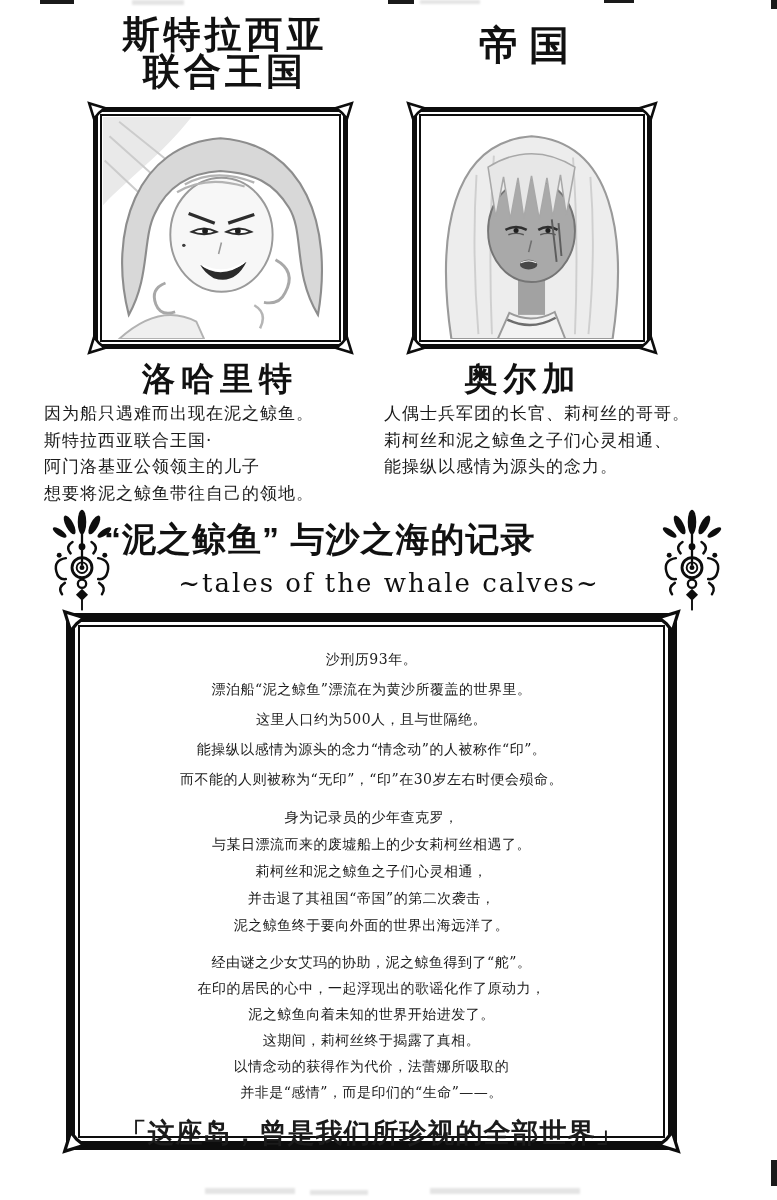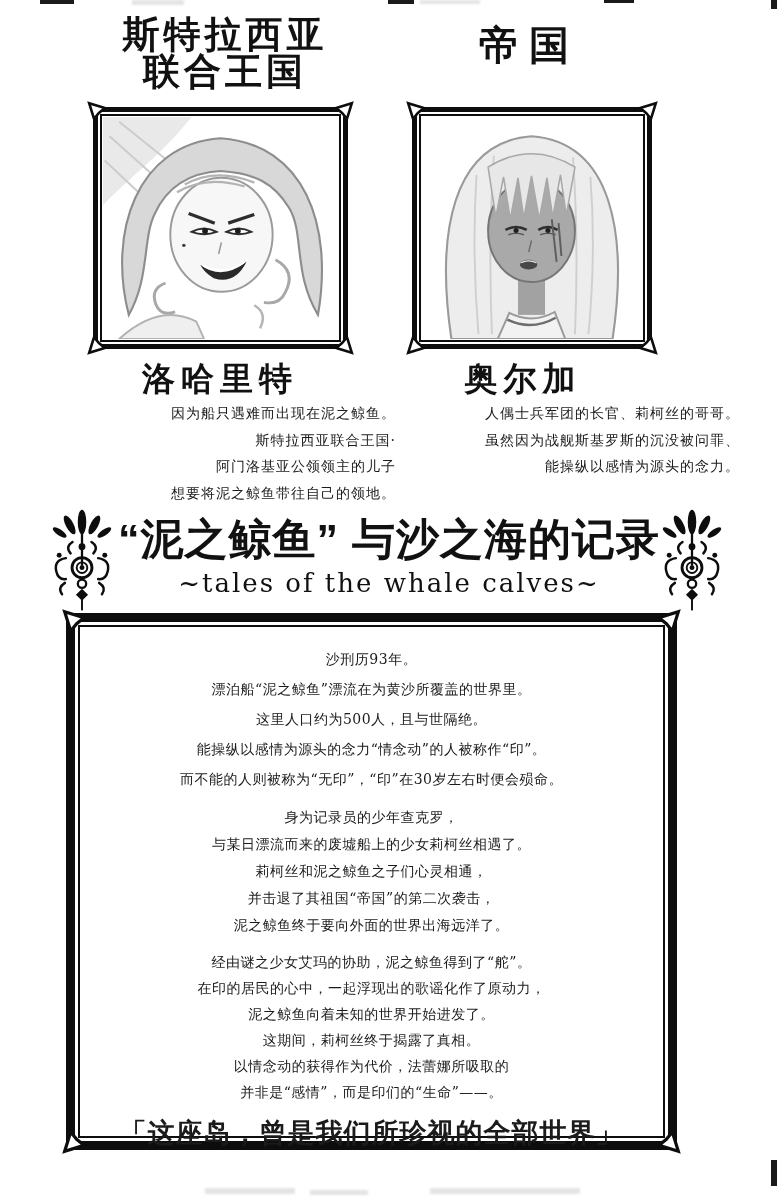--- a/index.html
+++ b/index.html
@@ -27,29 +27,29 @@
   .kite.bl{left:-11px; bottom:-11px; transform:rotate(270deg);}
   .kite-big{width:32px; height:32px;}
   .kite-big.tl{left:-13px; top:-13px;}
   .kite-big.tr{right:-13px; top:-13px; transform:rotate(90deg);}
   .kite-big.br{right:-13px; bottom:-13px; transform:rotate(180deg);}
   .kite-big.bl{left:-13px; bottom:-13px; transform:rotate(270deg);}
 
   .char-name{font-weight:700; text-align:center; font-size:33px; letter-spacing:6px;}
   .cn-left{left:60px; top:357px; width:320px;}
   .cn-right{left:388px; top:357px; width:270px;}
-  .char-desc{text-align:right; font-size:14px; line-height:26.5px; letter-spacing:1px;
+  .char-desc{text-align:left; font-size:17px; line-height:26.5px; letter-spacing:1px;
     color:#1a1a1a;}
   .cd-left{left:44px; top:400px; width:352px;}
   .cd-right{left:384px; top:400px; width:356px;}
 
   
-  .main-title{left:104px; top:514px; width:570px; text-align:center;
+  .main-title{left:104px; top:514px; width:570px; text-align:left;
     font-family:"Liberation Sans", sans-serif; font-weight:900;
-    font-size:43px; letter-spacing:1px; line-height:50px;}
+    font-size:34px; letter-spacing:1px; line-height:50px;}
   .sub-title{left:104px; top:567px; width:570px; text-align:center;
     font-size:26px; letter-spacing:2px; line-height:32px; font-weight:400;}
   .totem{position:absolute; width:76px; height:106px;}
 
   
   .bigbox{left:66px; top:613px; width:611px; height:537px;
     border:9px solid var(--frame); background:#fff;}
   .bigbox .inner{position:absolute; inset:3px; border:2.5px solid var(--frame);}
   .box-content{position:absolute; left:10px; right:10px; top:22px;
     text-align:center; color:#1b1b1b;}
@@ -199,21 +199,21 @@
 <div class="abs char-name cn-right">奥尔加</div>
 
 <div class="abs char-desc cd-left">
     <div>因为船只遇难而出现在泥之鲸鱼。</div>
     <div>斯特拉西亚联合王国·</div>
     <div>阿门洛基亚公领领主的儿子</div>
     <div>想要将泥之鲸鱼带往自己的领地。</div>
   </div>
 <div class="abs char-desc cd-right">
     <div>人偶士兵军团的长官、莉柯丝的哥哥。</div>
-    <div>虽然因为战舰斯基罗斯的沉没被问罪、</div>
+    <div>莉柯丝和泥之鲸鱼之子们心灵相通、</div>
     <div>能操纵以感情为源头的念力。</div>
   </div>
 
 <svg class="totem" style="left:44px;top:508px">
     <use href="#totem" width="76" height="106"></use>
   </svg>
 <svg class="totem" style="left:654px;top:508px">
     <use href="#totem" width="76" height="106"></use>
   </svg>
 <div class="abs main-title">“泥之鲸鱼” 与沙之海的记录</div>

